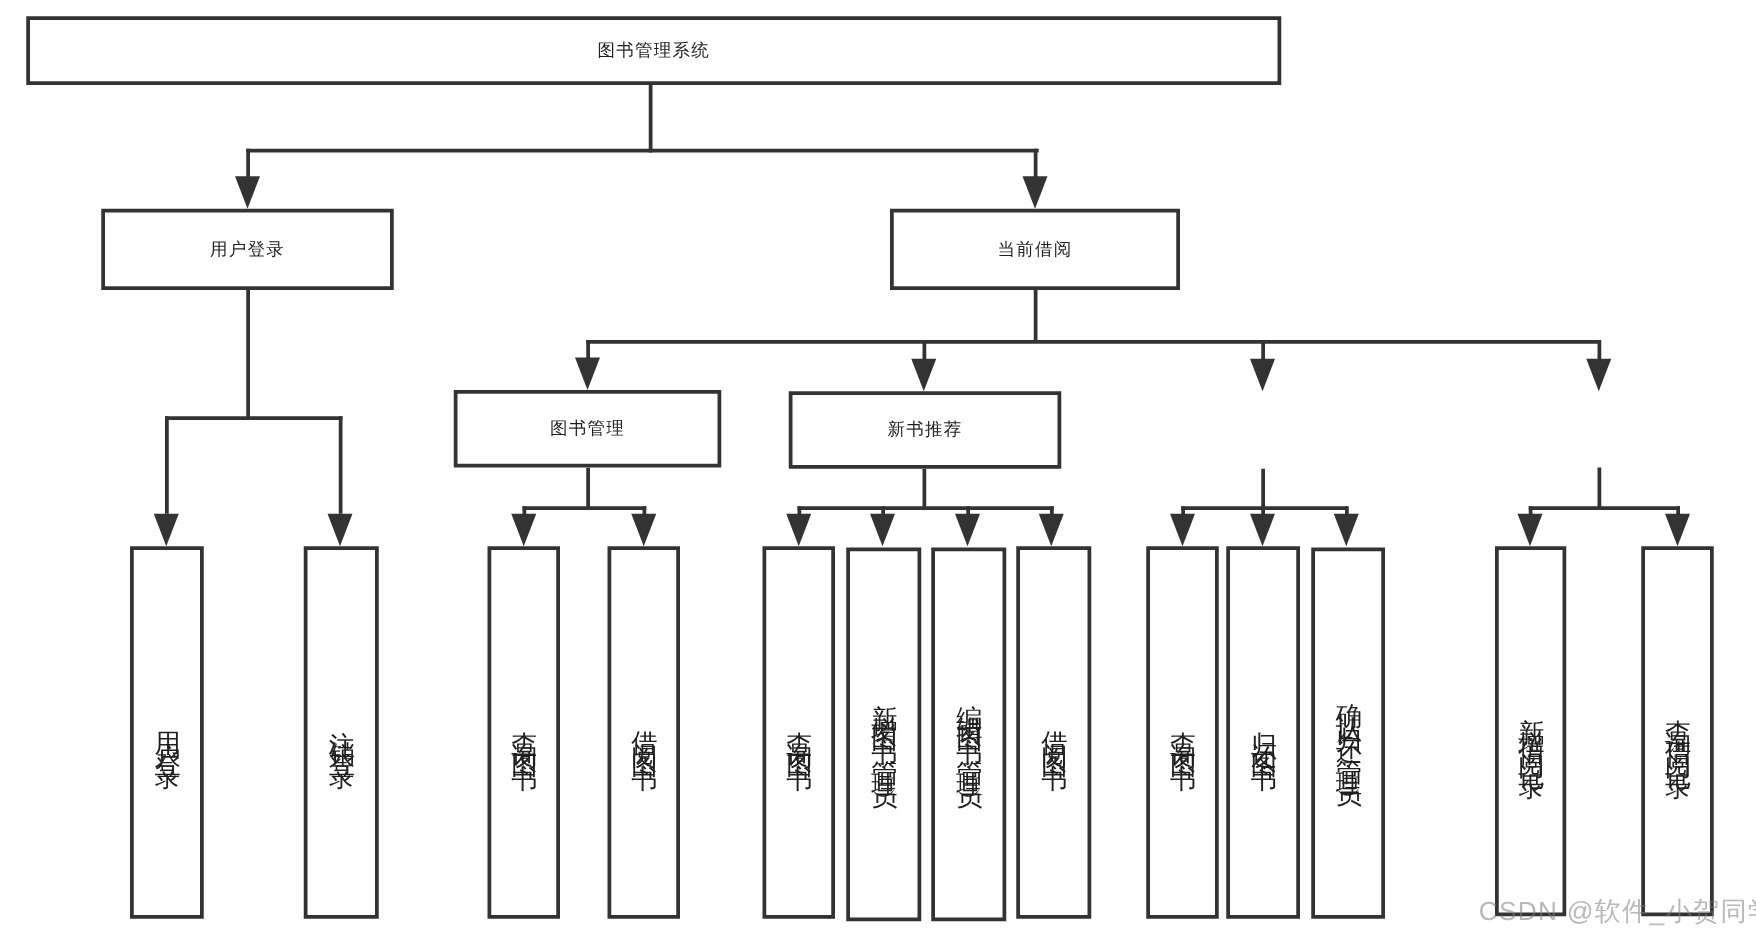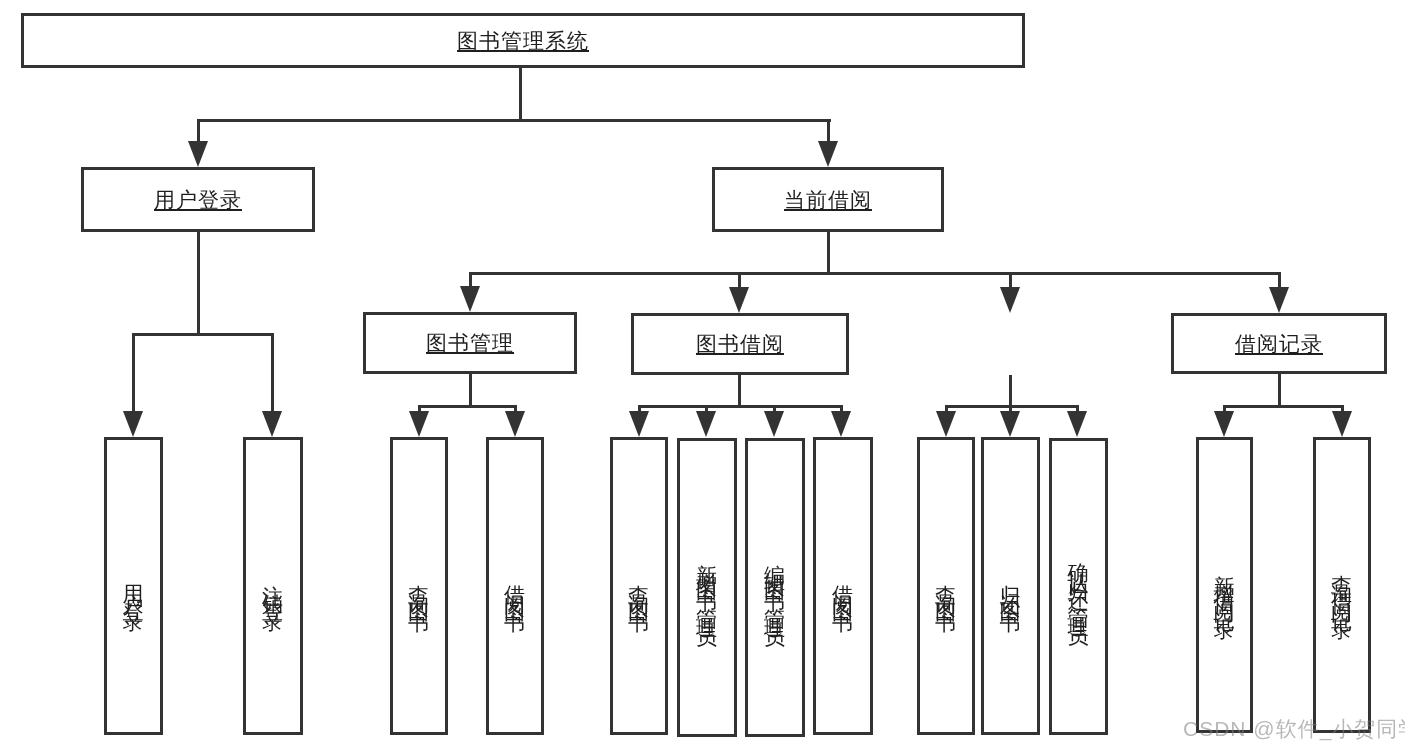--- a/index.html
+++ b/index.html
@@ -15,24 +15,23 @@
     background:#fff;
     border:3px solid #333;
     box-sizing:border-box;
     display:flex;
     align-items:center;
     justify-content:center;
     color:#1f1f1f;
     z-index:2;
   }
   .node.h{
-    font-size:21px;
+    font-size:14px;
     letter-spacing:1px;
     white-space:nowrap;
-    text-decoration:underline;
   }
   .node.v{
     font-size:21px;
     writing-mode:vertical-rl;
     text-orientation:mixed;
     letter-spacing:9px;
     line-height:1;
     padding:4px 0;
   }
   .ln{
@@ -87,22 +86,21 @@
   <div class="ln" style="left:469px;top:272px;width:3px;height:18px"></div>
   <div class="arr" style="left:460px;top:286px"></div>
   <div class="ln" style="left:738px;top:272px;width:3px;height:18px"></div>
   <div class="arr" style="left:729px;top:287px"></div>
   <div class="ln" style="left:1009px;top:272px;width:3px;height:18px"></div>
   <div class="arr" style="left:1000px;top:287px"></div>
   <div class="ln" style="left:1278px;top:272px;width:3px;height:18px"></div>
   <div class="arr" style="left:1269px;top:287px"></div>
 
   <div class="node h" style="left:363px;top:312px;width:214px;height:62px">图书管理</div>
-  <div class="node h" style="left:631px;top:313px;width:218px;height:62px">图书借阅</div>
-  <div class="node h" style="left:1171px;top:313px;width:216px;height:61px">借阅记录</div>
+  <div class="node h" style="left:631px;top:313px;width:218px;height:62px">新书推荐</div>
 
   <div class="ln" style="left:469px;top:374px;width:3px;height:33px"></div>
   <div class="ln" style="left:418px;top:405px;width:99px;height:3px"></div>
   <div class="ln" style="left:418px;top:405px;width:3px;height:14px"></div>
   <div class="arr" style="left:409px;top:411px"></div>
   <div class="ln" style="left:514px;top:405px;width:3px;height:14px"></div>
   <div class="arr" style="left:505px;top:411px"></div>
 
   <div class="ln" style="left:738px;top:375px;width:3px;height:32px"></div>
   <div class="ln" style="left:638px;top:405px;width:205px;height:3px"></div>

